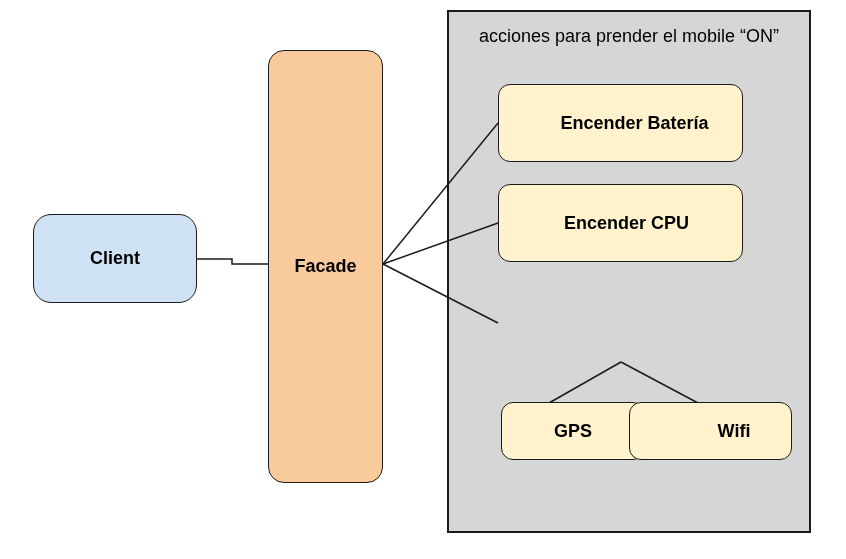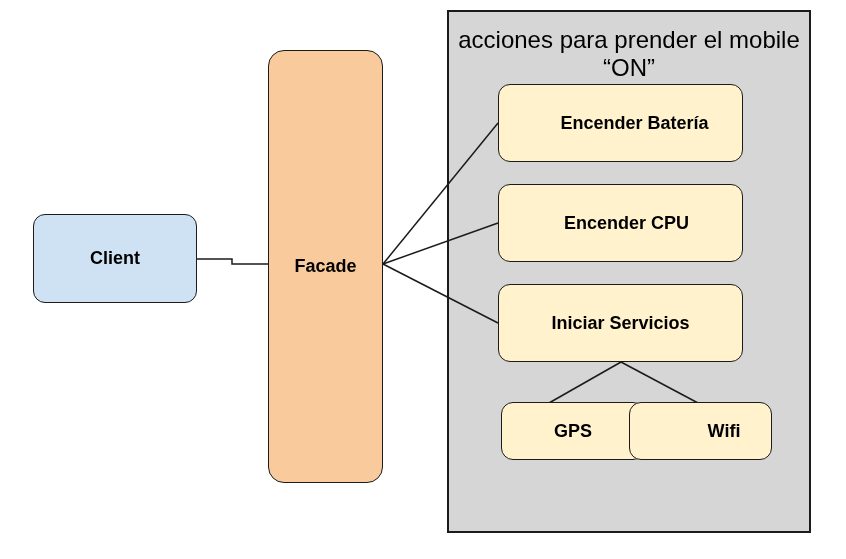--- a/index.html
+++ b/index.html
@@ -25,21 +25,21 @@
     border: 2px solid #1b1b1b;
     box-sizing: border-box;
     z-index: 0;
   }
   .group-title {
     position: absolute;
     left: 447px;
     top: 26px;
     width: 364px;
     text-align: center;
-    font-size: 24px;
+    font-size: 18px;
     font-weight: normal;
     color: #000000;
     z-index: 1;
   }
   .wires {
     position: absolute;
     left: 0;
     top: 0;
     z-index: 2;
     pointer-events: none;
@@ -59,21 +59,21 @@
     font-size: 18px;
     font-weight: bold;
     color: #000000;
     text-align: center;
     z-index: 3;
   }
   .node-client {
     left: 33px; top: 214px;
     width: 164px; height: 89px;
     background: #cfe2f3;
-    border-radius: 12px;
+    border-radius: 18px;
   }
   .node-facade {
     left: 268px; top: 50px;
     width: 115px; height: 433px;
     background: #f9cb9c;
     border-radius: 16px;
   }
   .node-action {
     left: 498px;
     width: 245px; height: 78px;
@@ -83,21 +83,21 @@
   .node-bateria  { top: 84px; padding-left: 28px; }
   .node-cpu      { top: 184px; padding-left: 12px; }
   .node-servicios{ top: 284px; }
   .node-sub {
     top: 402px;
     height: 58px;
     background: #fff2cc;
     border-radius: 12px;
   }
   .node-gps  { left: 501px; width: 144px; }
-  .node-wifi { left: 629px; width: 143px; padding-left: 47px; }
+  .node-wifi { left: 629px; width: 163px; padding-left: 47px; }
 </style>
 </head>
 <body>
 
 <div class="canvas">
 
   <div class="group-box"></div>
   <div class="group-title">acciones para prender el mobile “ON”</div>
 
   <svg class="wires" width="846" height="559">
@@ -118,23 +118,20 @@
   </div>
 
   <div class="node node-action node-bateria">
     <span>Encender Batería</span>
   </div>
 
   <div class="node node-action node-cpu">
     <span>Encender CPU</span>
   </div>
 
-  <div class="node node-action node-servicios">
-    <span>Iniciar Servicios</span>
-  </div>
 
   <div class="node node-sub node-gps">
     <span>GPS</span>
   </div>
 
   <div class="node node-sub node-wifi">
     <span>Wifi</span>
   </div>
 
 </div>

